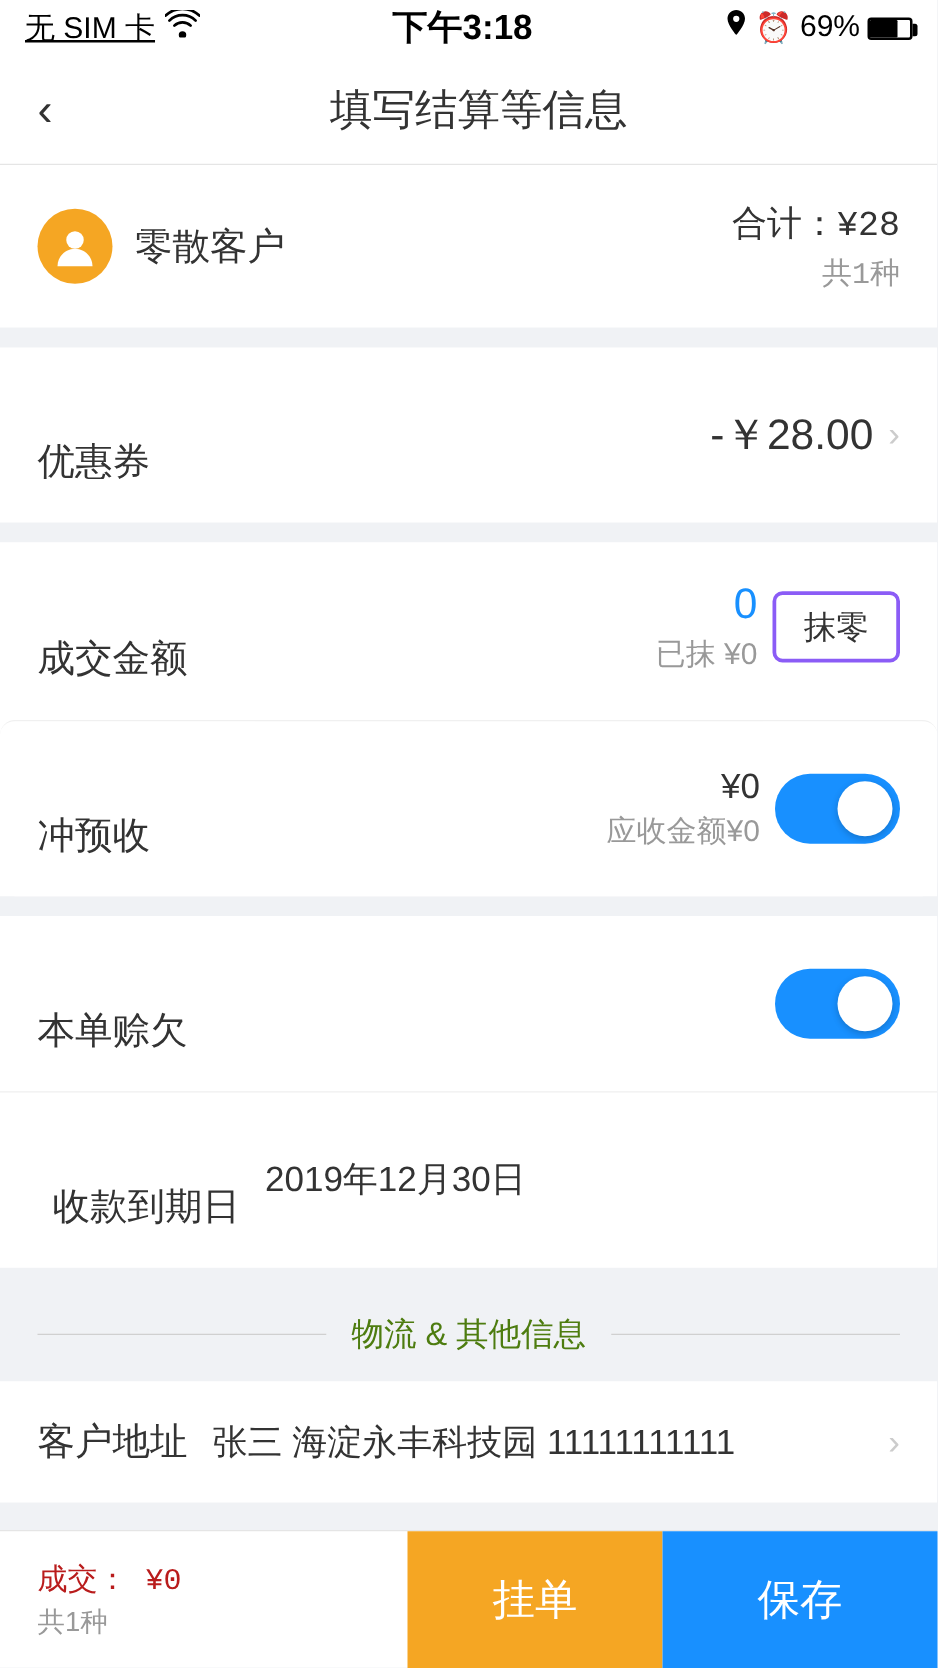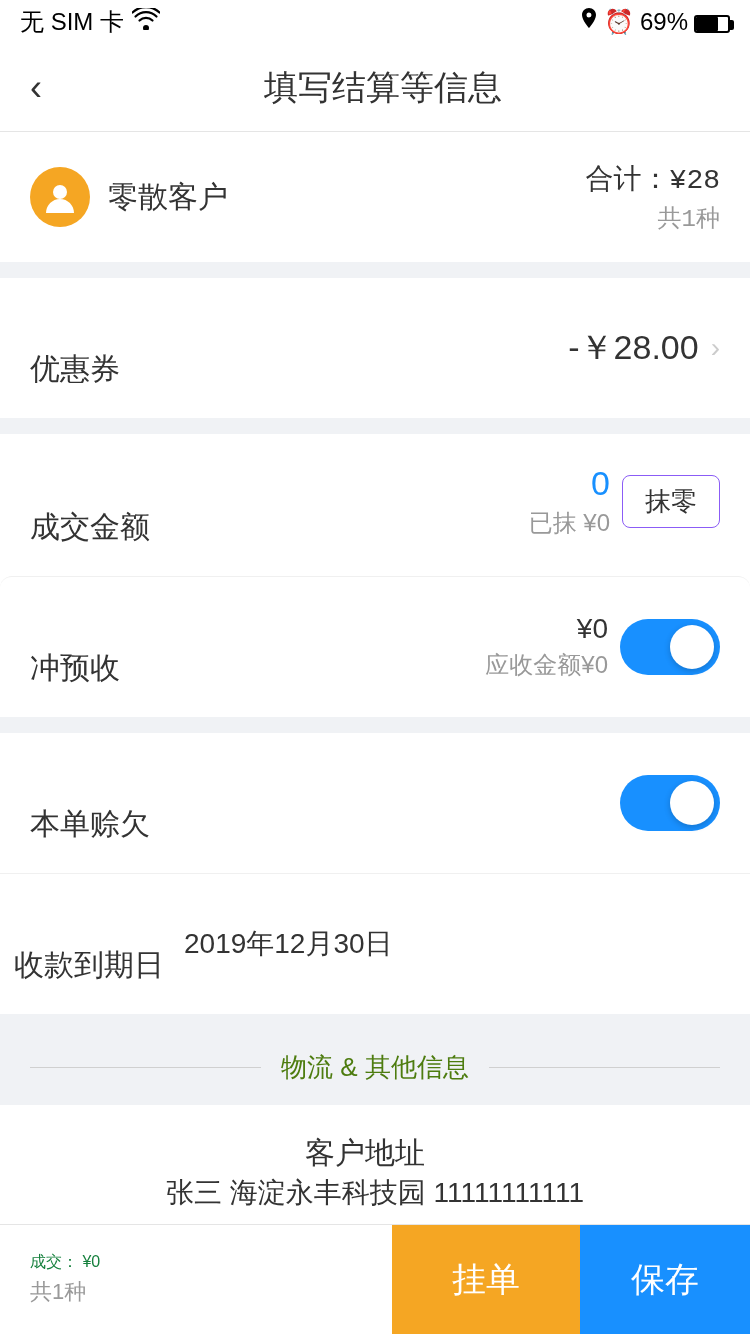--- a/index.html
+++ b/index.html
@@ -17,21 +17,21 @@
     .status-bar {
       height: 44px;
       background: #fff;
       display: flex;
       align-items: center;
       justify-content: space-between;
       padding: 0 20px;
       font-size: 24px;
       color: #000;
     }
-    .status-left { display: flex; align-items: center; gap: 8px; }
+    .status-left { display: flex; align-items: center; gap: 8px; text-decoration: underline; }
     .status-center { font-weight: 600; font-size: 28px; }
     .status-right { display: flex; align-items: center; gap: 6px; font-size: 24px; }
 
     
     .nav-bar {
       height: 88px;
       background: #fff;
       display: flex;
       align-items: center;
       justify-content: center;
@@ -107,21 +107,21 @@
     .row-right { display: flex; align-items: center; gap: 12px; text-align: right; }
     .row-value-blue { font-size: 34px; color: #1890ff; }
     .row-value { font-size: 28px; color: #333; }
     .row-sub { font-size: 24px; color: #999; margin-top: 4px; }
     .row-discount-amount { font-size: 34px; color: #333; font-weight: 500; }
     .row-discount-sub { font-size: 24px; color: #999; }
     .chevron { color: #ccc; font-size: 28px; }
 
     
     .round-zero-btn {
-      border: 1px solid #8b5cf6;
+      border: 3px solid #8b5cf6;
       border-radius: 8px;
       padding: 8px 22px;
       font-size: 26px;
       color: #333;
       background: #fff;
       cursor: pointer;
     }
 
     
     .toggle {
@@ -140,21 +140,21 @@
       top: 6px;
       width: 44px;
       height: 44px;
       border-radius: 50%;
       background: #fff;
       box-shadow: 0 2px 6px rgba(0,0,0,0.2);
     }
 
     
     .due-date-row {
-      padding: 28px 14px;
+      padding: 28px 42px;
       border-top: 1px solid #f0f0f0;
       background: #fff;
       display: flex;
       align-items: center;
       gap: 20px;
     }
 
     
     .logistics-header {
       background: #f0f2f5;
@@ -175,21 +175,20 @@
     }
 
     
     .address-row {
       display: flex;
       align-items: center;
       justify-content: space-between;
       padding: 28px 30px;
       background: #fff;
       border-top: 1px solid #f0f0f0;
-      flex-direction: column;
     }
     .address-label { font-size: 30px; color: #333; flex-shrink: 0; margin-right: 20px; }
     .address-value { font-size: 28px; color: #333; flex: 1; }
 
     
     .bottom-bar {
       position: fixed;
       bottom: 0;
       width: 750px;
       height: 110px;
@@ -197,38 +196,38 @@
       background: #fff;
       border-top: 1px solid #e5e5e5;
     }
     .bottom-info {
       flex: 1;
       display: flex;
       flex-direction: column;
       justify-content: center;
       padding-left: 30px;
     }
-    .bottom-transaction { font-size: 16px; color: #15803d; }
+    .bottom-transaction { font-size: 24px; color: #b91c1c; font-family: Liberation Mono, monospace; }
     .bottom-count { font-size: 22px; color: #999; margin-top: 4px; }
     .bottom-btns {
       display: flex;
     }
     .btn-hang {
-      width: 188px;
+      width: 204px;
       height: 110px;
       background: #f5a623;
       display: flex;
       align-items: center;
       justify-content: center;
       font-size: 34px;
       color: #fff;
       cursor: pointer;
     }
     .btn-save {
-      width: 170px;
+      width: 220px;
       height: 110px;
       background: #1890ff;
       display: flex;
       align-items: center;
       justify-content: center;
       font-size: 34px;
       color: #fff;
       cursor: pointer;
     }
     .battery { 
@@ -265,20 +264,21 @@
     <span>无 SIM 卡</span>
     <span>
       <svg width="28" height="22" viewBox="0 0 28 22">
         <path d="M14 17a3 3 0 1 1 0 6 3 3 0 0 1 0-6z" fill="#000"></path>
         <path d="M7.5 12.5a9.2 9.2 0 0 1 13 0" stroke="#000" stroke-width="2.2" fill="none" stroke-linecap="round"></path>
         <path d="M3.5 8.5a14.8 14.8 0 0 1 21 0" stroke="#000" stroke-width="2.2" fill="none" stroke-linecap="round"></path>
         <path d="M0.5 4.5A19.5 19.5 0 0 1 27.5 4.5" stroke="#000" stroke-width="2.2" fill="none" stroke-linecap="round"></path>
       </svg>
     </span>
   </div>
+  <div class="status-center">下午3:18</div>
   <div class="status-right">
     <span>
       <svg width="18" height="22" viewBox="0 0 18 22" fill="#000">
           <path d="M9 0C5.1 0 2 3.1 2 7c0 5.3 7 13 7 13s7-7.7 7-13c0-3.9-3.1-7-7-7zm0 9.5A2.5 2.5 0 1 1 9 4.5a2.5 2.5 0 0 1 0 5z"></path>
         </svg>
     </span>
     <span>⏰</span>
     <span>69%</span>
     <span>
       <div class="battery"><div class="battery-fill"></div></div>

